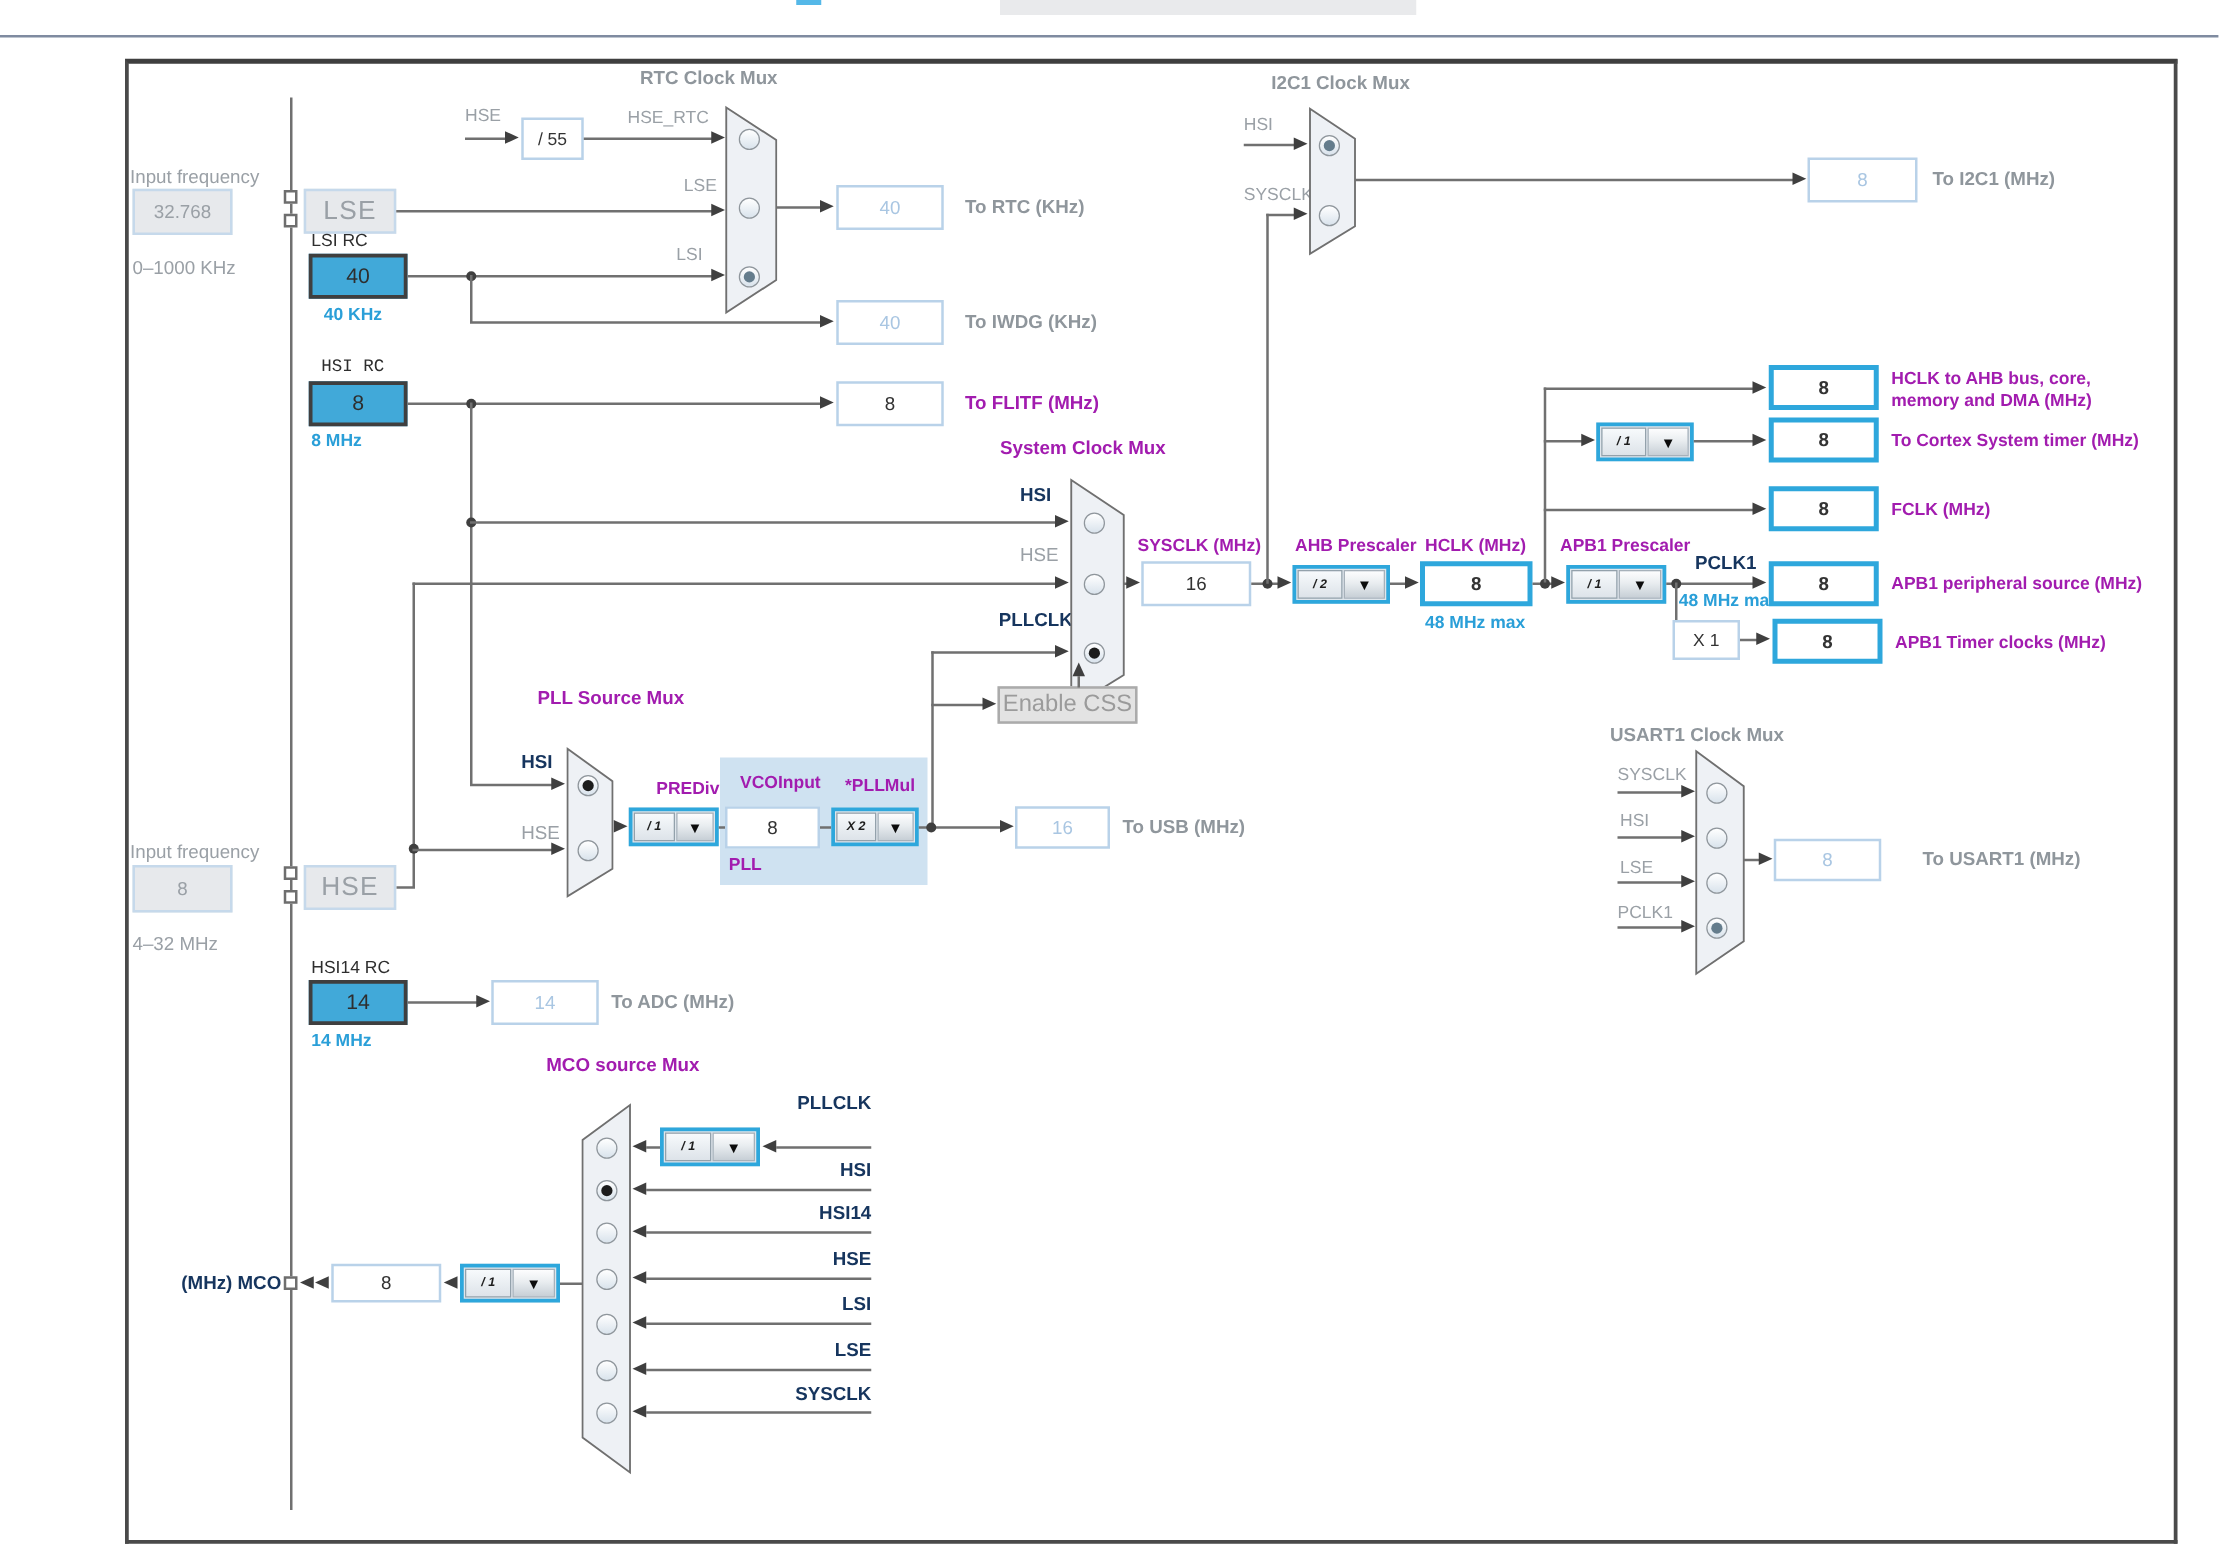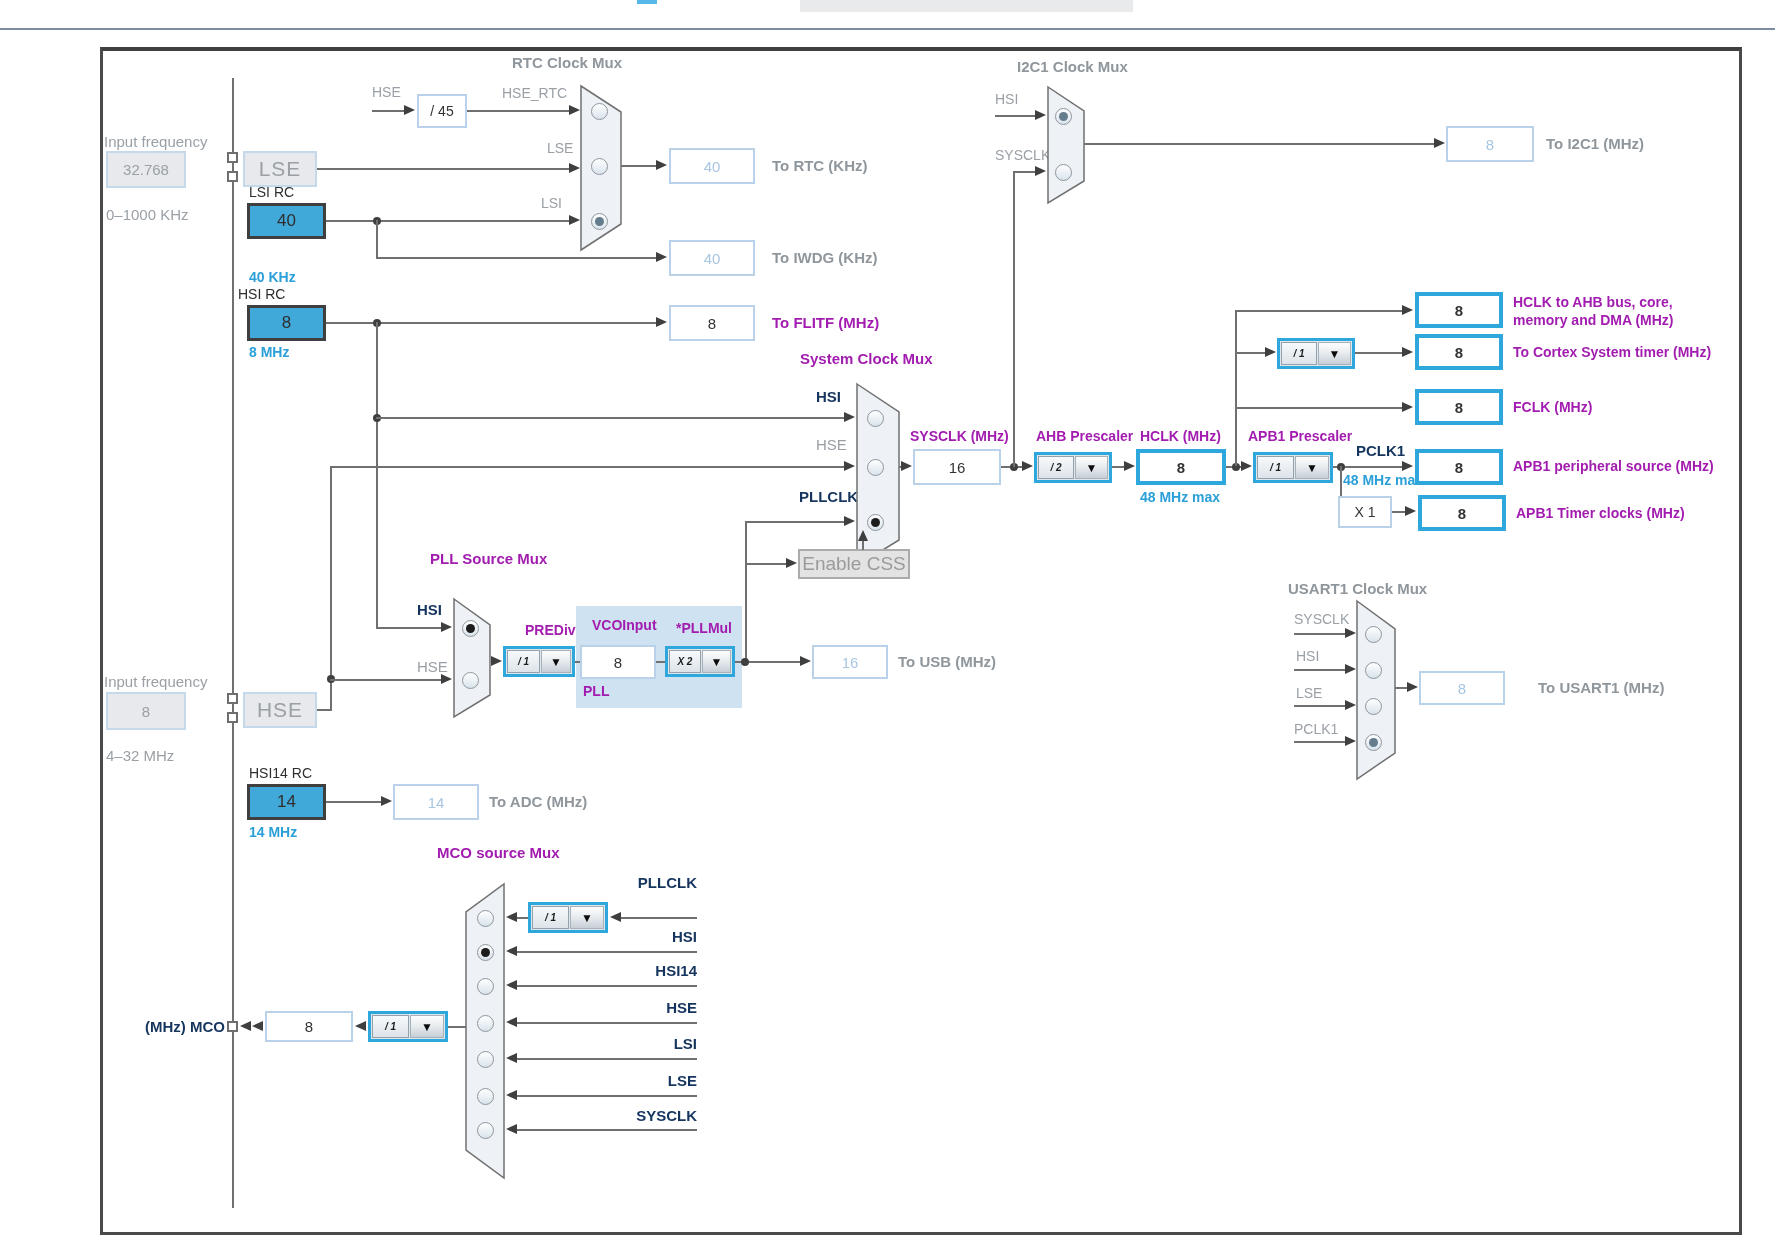--- a/index.html
+++ b/index.html
@@ -71,31 +71,31 @@
 
   <div class="lbl g" style="left:104px;top:133px;">Input frequency</div>
   <div class="box b-dis" style="left:106px;top:151px;width:80px;height:37px;">32.768</div>
   <div class="lbl g" style="left:106px;top:206px;">0–1000 KHz</div>
   <div class="sq" style="left:227px;top:152px;"></div>
   <div class="sq" style="left:227px;top:171px;"></div>
   <div class="box b-dis big" style="left:243px;top:151px;width:74px;height:36px;">LSE</div>
 
   <div class="lbl d s14" style="left:249px;top:184px;">LSI RC</div>
   <div class="box b-src" style="left:247px;top:203px;width:79px;height:36px;">40</div>
-  <div class="lbl bl" style="left:249px;top:243px;margin-top:26px;">40 KHz</div>
-
-  <div class="lbl d s14" style="left:238px;top:286px;">HSI RC</div>
+  <div class="lbl bl" style="left:259px;top:243px;">40 KHz</div>
+
+  <div class="lbl d s14" style="left:257px;top:286px;font-family:Liberation Mono, monospace;">HSI RC</div>
   <div class="box b-src" style="left:247px;top:305px;width:79px;height:36px;">8</div>
   <div class="lbl bl" style="left:249px;top:344px;">8 MHz</div>
 
   <div class="lbl gb" style="left:512px;top:54px;">RTC Clock Mux</div>
   <div class="lbl g s14" style="left:372px;top:84px;">HSE</div>
   <div class="wh" style="left:372px;top:110px;width:33px;"></div>
   <div class="ar r" style="left:404px;top:105px;"></div>
-  <div class="box b-light" style="left:417px;top:94px;width:50px;height:34px;font-size:14px;">/ 45</div>
+  <div class="box b-light" style="left:417px;top:94px;width:50px;height:34px;font-size:14px;">/ 55</div>
   <div class="wh" style="left:467px;top:110px;width:103px;"></div>
   <div class="ar r" style="left:569px;top:105px;"></div>
   <div class="lbl g s14" style="left:502px;top:85px;">HSE_RTC</div>
   <div class="lbl g s14" style="left:547px;top:140px;">LSE</div>
   <div class="lbl g s14" style="left:541px;top:195px;">LSI</div>
   <div class="wh" style="left:317px;top:168px;width:253px;"></div>
   <div class="ar r" style="left:569px;top:163px;"></div>
   <div class="wh" style="left:326px;top:220px;width:244px;"></div>
   <div class="ar r" style="left:569px;top:215px;"></div>
   <div class="dot" style="left:373px;top:217px;"></div>

